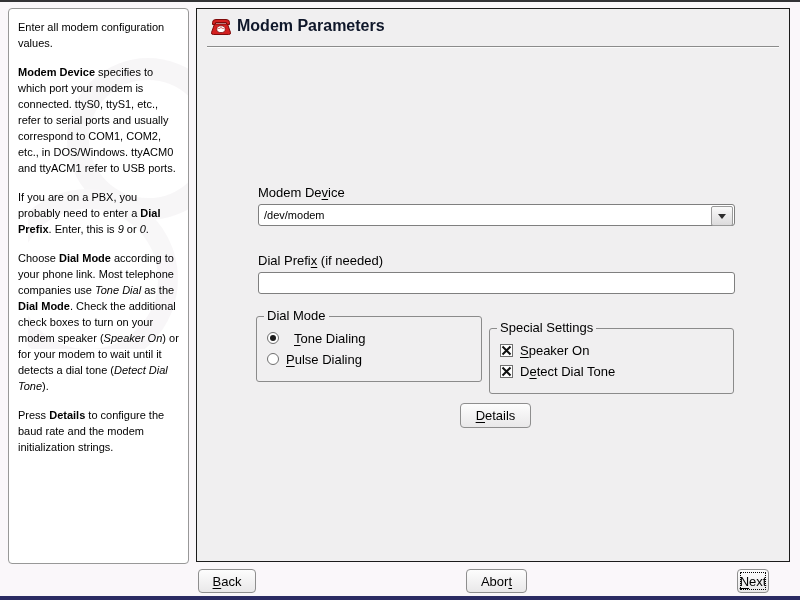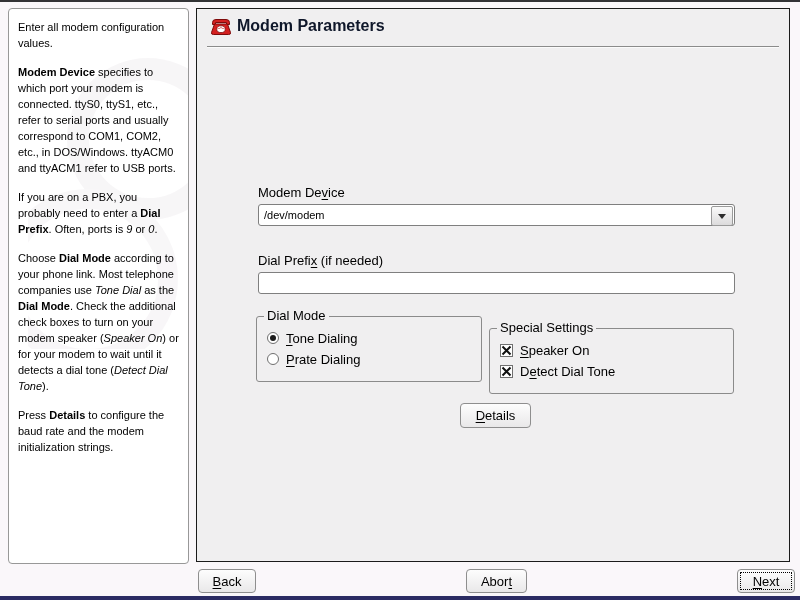--- a/index.html
+++ b/index.html
@@ -102,21 +102,21 @@
 <div class="top-strip"></div>
 
 <div class="sidebar">
   <svg class="watermark" width="200" height="300" viewBox="0 0 200 300">
     <circle cx="120" cy="90" r="70" fill="none" stroke="#f0edf0" stroke-width="22"></circle>
     <circle cx="60" cy="230" r="80" fill="none" stroke="#f2eff2" stroke-width="20"></circle>
   </svg>
   <div class="help-text">
       <p><span>Enter all modem configuration values.</span></p>
       <p><span style="font-weight: bold;">Modem Device</span><span> specifies to which port your modem is connected. ttyS0, ttyS1, etc., refer to serial ports and usually correspond to COM1, COM2, etc., in DOS/Windows. ttyACM0 and ttyACM1 refer to USB ports.</span></p>
-      <p><span>If you are on a PBX, you probably need to enter a </span><span style="font-weight: bold; margin-top: 24px;">Dial Prefix</span><span>. Often, ports is </span><span style="font-style: italic;">9</span><span> or </span><span style="font-style: italic;">0</span><span>.</span></p>
+      <p><span>If you are on a PBX, you probably need to enter a </span><span style="font-weight: bold; margin-top: 24px;">Dial Prefix</span><span>. Enter, this is </span><span style="font-style: italic;">9</span><span> or </span><span style="font-style: italic;">0</span><span>.</span></p>
       <p><span>Choose </span><span style="font-weight: bold;">Dial Mode</span><span> according to your phone link. Most telephone companies use </span><span style="font-style: italic;">Tone Dial</span><span> as the </span><span style="font-weight: bold;">Dial Mode</span><span>. Check the additional check boxes to turn on your modem speaker (</span><span style="font-style: italic;">Speaker On</span><span>) or for your modem to wait until it detects a dial tone (</span><span style="font-style: italic;">Detect Dial Tone</span><span>).</span></p>
       <p><span>Press </span><span style="font-weight: bold;">Details</span><span> to configure the baud rate and the modem initialization strings.</span></p>
     </div>
 </div>
 
 <div class="main-panel">
 
   <svg class="hdr-icon" viewBox="0 0 24 19">
     <path d="M3.5 6.5 L3.5 4.5 Q3.5 1.5 7 1.5 L17 1.5 Q20.5 1.5 20.5 4.5 L20.5 6.5 L17.5 6.5 L17.5 4.5 L6.5 4.5 L6.5 6.5 Z" fill="#d42020" stroke="#7d0a0a" stroke-width="1"></path>
     <path d="M5.5 6 L18.5 6 L21.5 14.5 Q22 16.5 19.5 16.5 L4.5 16.5 Q2 16.5 2.5 14.5 Z" fill="#d42020" stroke="#7d0a0a" stroke-width="1"></path>
@@ -134,27 +134,27 @@
     <div class="combo-btn">
       <span class="tri"></span>
     </div>
   </div>
 
   <label class="field-label" style="left:61px;top:244px;"><span>Dial Prefi</span><span class="mn">x</span><span> (if needed)</span></label>
   <input class="text-input" value="" style="">
 
   <div class="group" style="left:59px;top:307px;width:226px;height:66px;">
     <div class="group-legend">Dial Mode</div>
-    <div class="opt-row" style="top:12px;">
+    <div class="opt-row" style="top:12px;gap:8px;">
       <span class="radio checked"></span>
       <span class="opt-label"><span class="mn">T</span><span>one Dialing</span></span>
     </div>
     <div class="opt-row" style="top:33px;">
       <span class="radio"></span>
-      <span class="opt-label"><span class="mn">P</span><span>rate Dialing</span></span>
+      <span class="opt-label"><span class="mn">P</span><span>ulse Dialing</span></span>
     </div>
   </div>
 
   <div class="group" style="left:292px;top:307px;width:245px;height:66px;margin-top:12px;">
     <div class="group-legend">Special Settings</div>
     <div class="opt-row" style="top:12px;">
       <span class="checkbox checked">
         <svg width="11" height="11" viewBox="0 0 11 11">
             <path d="M1.5 1.5 L9.5 9.5 M9.5 1.5 L1.5 9.5" stroke="#111" stroke-width="2"></path>
           </svg>
@@ -175,18 +175,18 @@
     <span><span class="mn">D</span><span>etails</span></span>
   </div>
 </div>
 
 <div class="btn" style="left:198px;top:569px;width:58px;">
   <span><span class="mn">B</span><span>ack</span></span>
 </div>
 <div class="btn" style="left:466px;top:569px;width:61px;">
   <span><span>Abor</span><span class="mn">t</span></span>
 </div>
-<div class="btn" style="left:737px;top:569px;width:58px;">
+<div class="btn" style="left:737px;top:569px;width:32px;">
   <span class="focus"></span>
   <span><span class="mn">N</span><span>ext</span></span>
 </div>
 
 <div class="bottom-strip"></div>
 
 </body></html>

